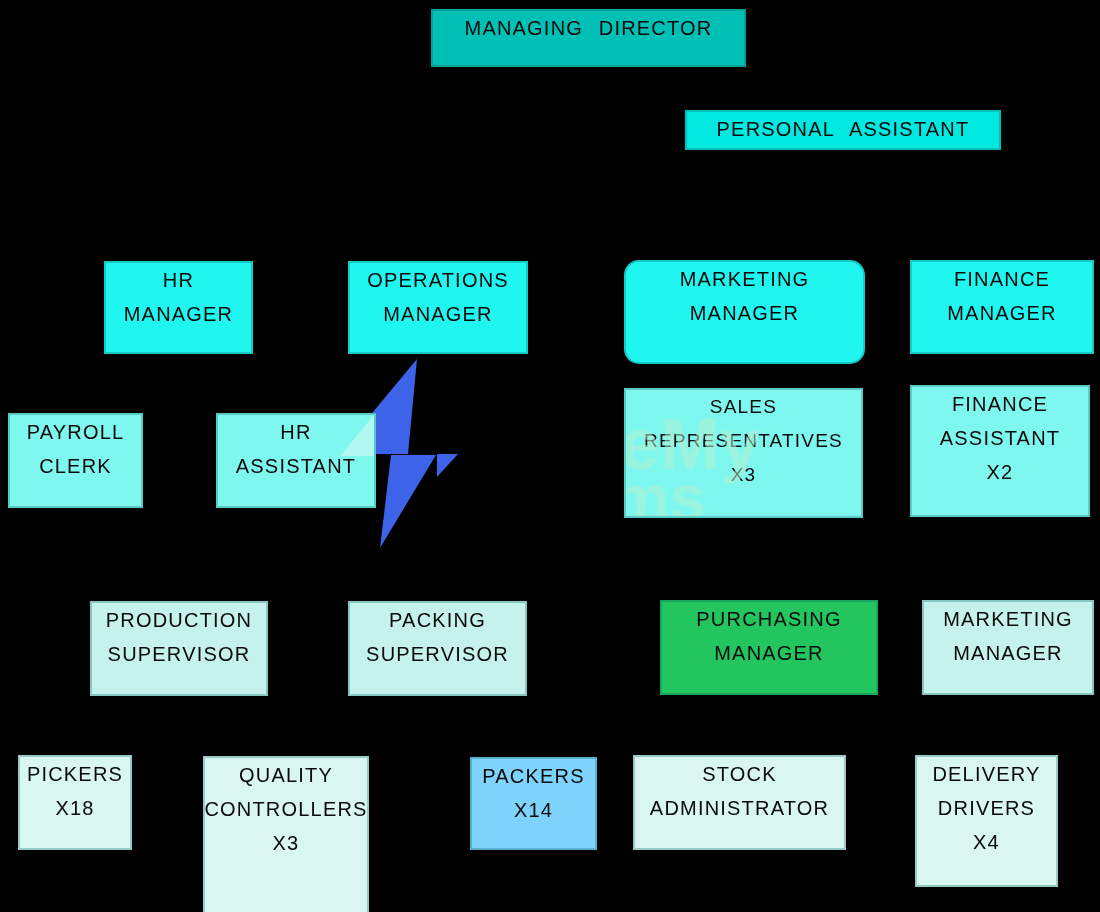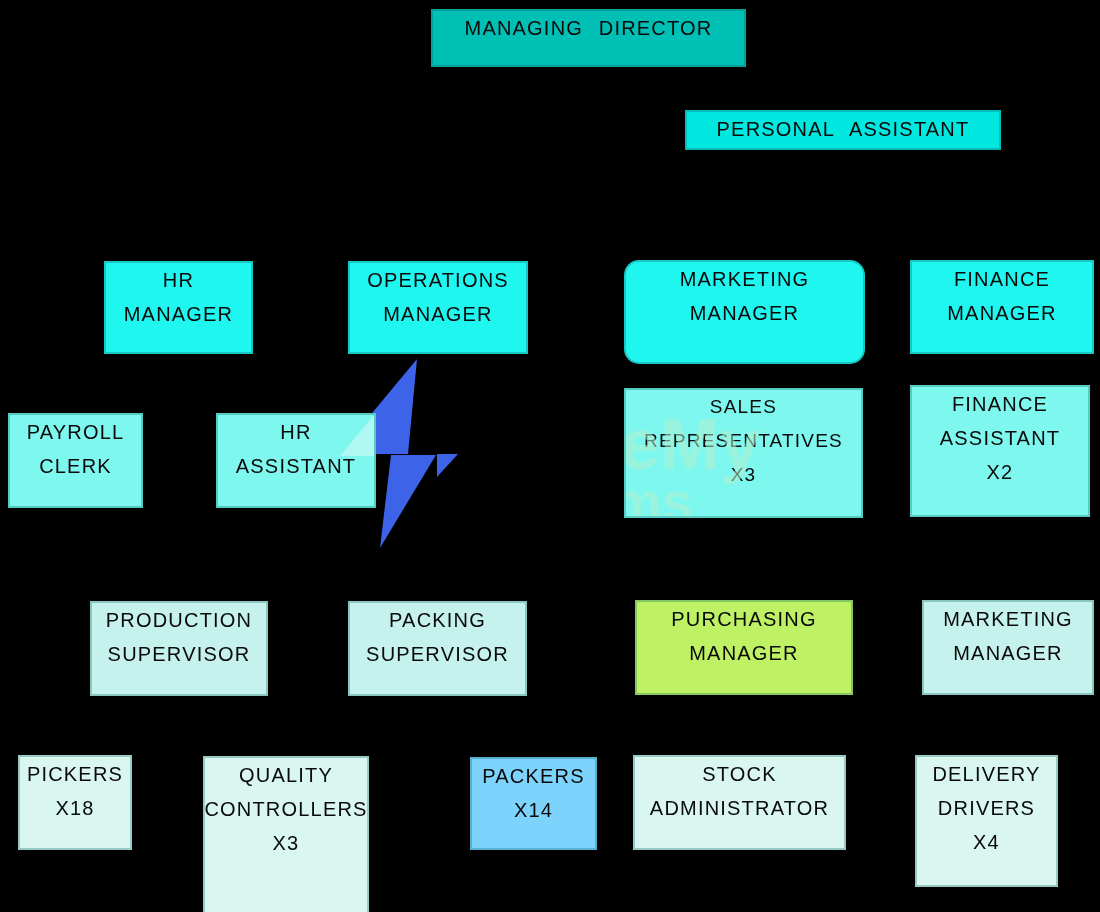--- a/index.html
+++ b/index.html
@@ -56,21 +56,21 @@
   
   .wm{
     position:absolute;
     font-weight:bold;
     color:rgba(175,238,205,0.55);
     letter-spacing:0;word-spacing:0;
     line-height:1;
     pointer-events:none;
   }
   .wm-top{left:-6px; top:18px; font-size:72px;}
-  .wm-bottom{left:-14px; bottom:-14px; font-size:56px;}
+  .wm-bottom{left:-14px; bottom:-14px; font-size:65px;}
 </style>
 </head>
 <body>
 
 <div class="stage" style="background-color: rgb(0, 0, 0);">
 
   <svg class="bolt" width="135" height="196" viewBox="0 0 135 196">
     <polygon points="87,3 8,98 78,98" fill="#3d63e8"></polygon>
     <polygon points="61,99 106,99 50,192" fill="#3d63e8"></polygon>
     <polygon points="107,98 128,98 107,121" fill="#3d63e8"></polygon>
@@ -126,21 +126,21 @@
   </div>
 
   <div class="node n-prs" style="background-color: rgb(197, 242, 236);">
     <span>PRODUCTION</span>
     <span>SUPERVISOR</span>
   </div>
   <div class="node n-pks" style="background-color: rgb(197, 242, 236);">
     <span>PACKING</span>
     <span>SUPERVISOR</span>
   </div>
-  <div class="node n-pum" style="background-color: #bef264;">
+  <div class="node n-pum" style="background-color: #22c55e; margin-left: 25px;">
     <span>PURCHASING</span>
     <span>MANAGER</span>
   </div>
   <div class="node n-lgm" style="background-color: rgb(197, 242, 236);">
     <span>MARKETING</span>
     <span>MANAGER</span>
   </div>
 
   <div class="node n-pik" style="background-color: rgb(217, 246, 241);">
     <span>PICKERS</span>

